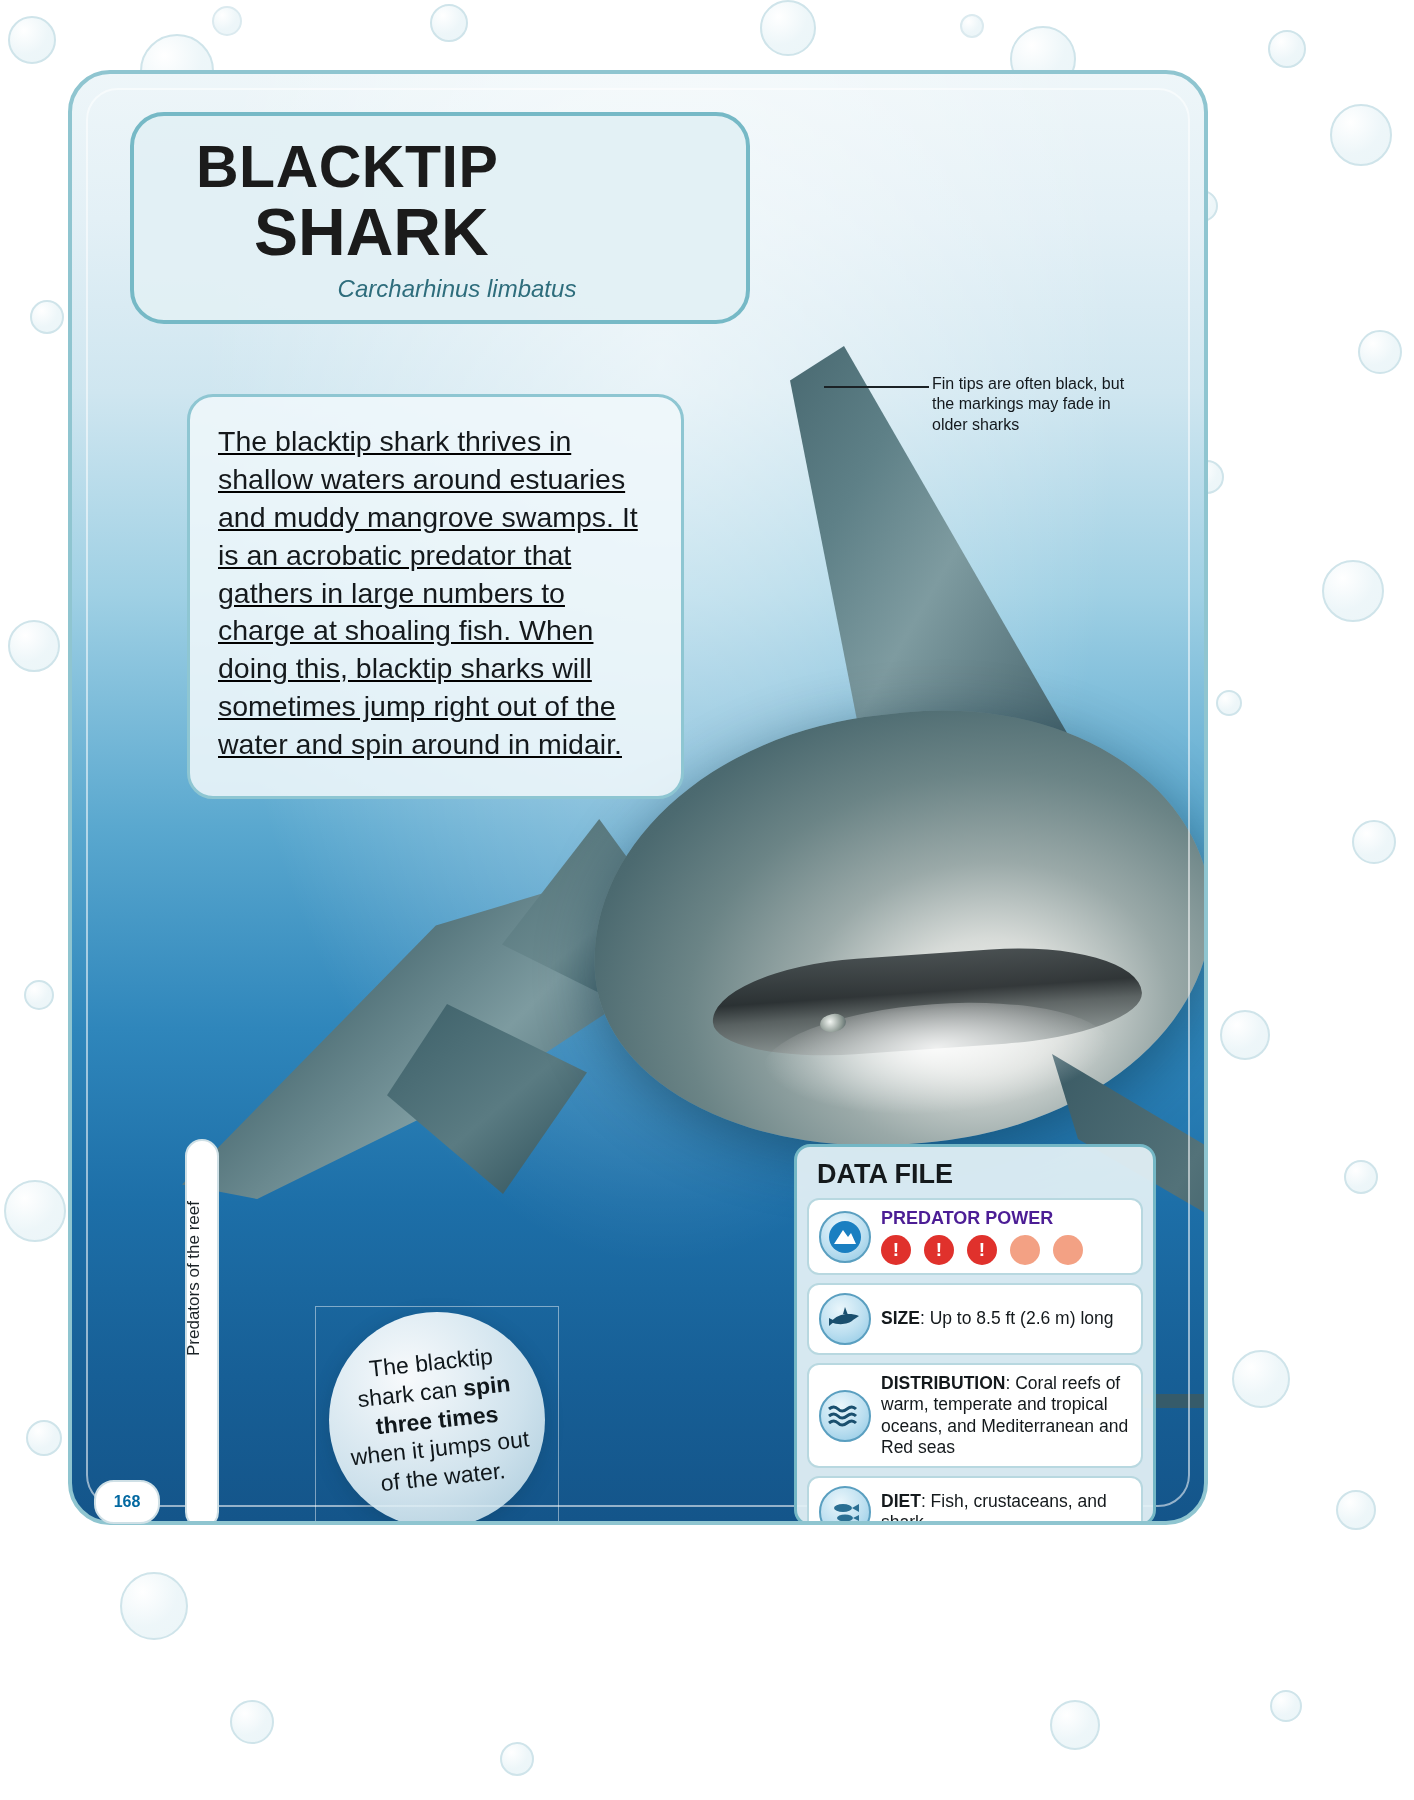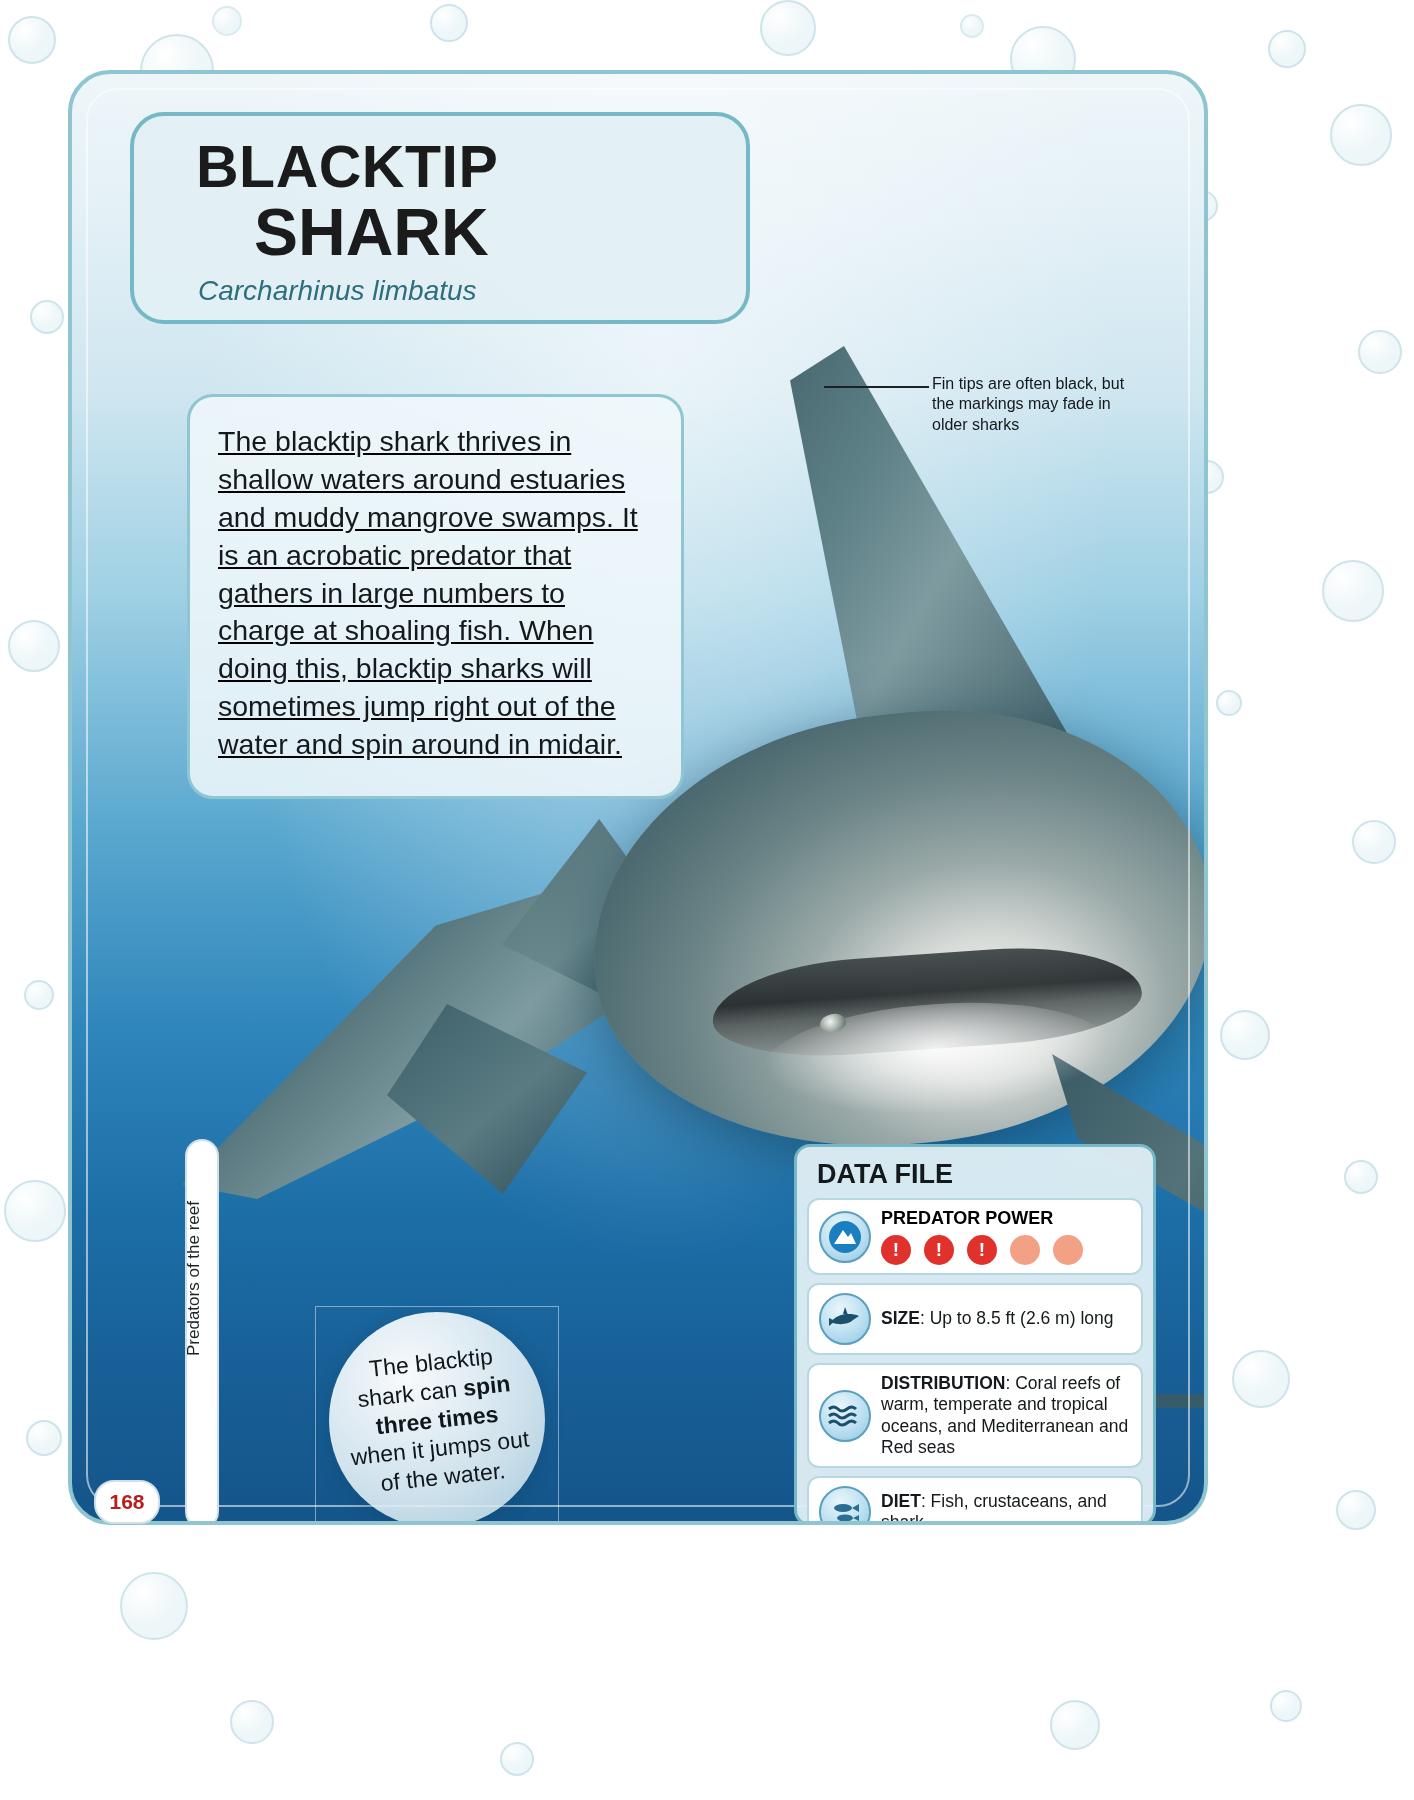--- a/index.html
+++ b/index.html
@@ -92,25 +92,26 @@
   }
   .title-line2 {
     font-size: 66px;
     font-weight: bold;
     color: #1b1b1b;
     line-height: 1.0;
     margin-top: 2px;
     margin-left: 58px;
   }
   .title-latin {
-    font-size: 28px;
+    font-size: 24px;
     font-style: italic;
     color: #2e6d7c;
     margin-top: 10px;
     margin-left: 2px;
+    text-align: center;
   }
 
   
   .intro-box {
     position: absolute;
     left: 115px;
     top: 320px;
     width: 497px;
     height: 405px;
     background: rgba(239,247,250,0.88);
@@ -353,21 +354,21 @@
   }
   .df-label { font-weight: bold; }
   .df-text {
     font-size: 17.5px;
     line-height: 1.22;
     color: #14191c;
   }
   .pp-title {
     font-size: 18px;
     font-weight: bold;
-    color: #000000;
+    color: #4c1d95;
     margin-bottom: 6px;
   }
   .pp-dots { display: flex; gap: 13px; align-items: center; }
   .pp-dot {
     width: 30px;
     height: 30px;
     border-radius: 50%;
     background: #f3a184;
     display: flex;
     align-items: center;
@@ -384,23 +385,23 @@
     left: 94px;
     top: 1480px;
     width: 62px;
     height: 40px;
     border-radius: 20px;
     background: #ffffff;
     border: 2px solid #cfe0e6;
     display: flex;
     align-items: center;
     justify-content: center;
-    font-size: 21px;
+    font-size: 16px;
     font-weight: bold;
-    color: #b91c1c;
+    color: #0369a1;
   }
 </style>
 </head>
 <body>
 
 <div class="page-bg">
 
   <div class="bubble" style="left:8px;  top:16px;  width:44px; height:44px;"></div>
   <div class="bubble" style="left:140px; top:34px;  width:70px; height:70px;"></div>
   <div class="bubble thin" style="left:212px; top:6px; width:26px; height:26px;"></div>

